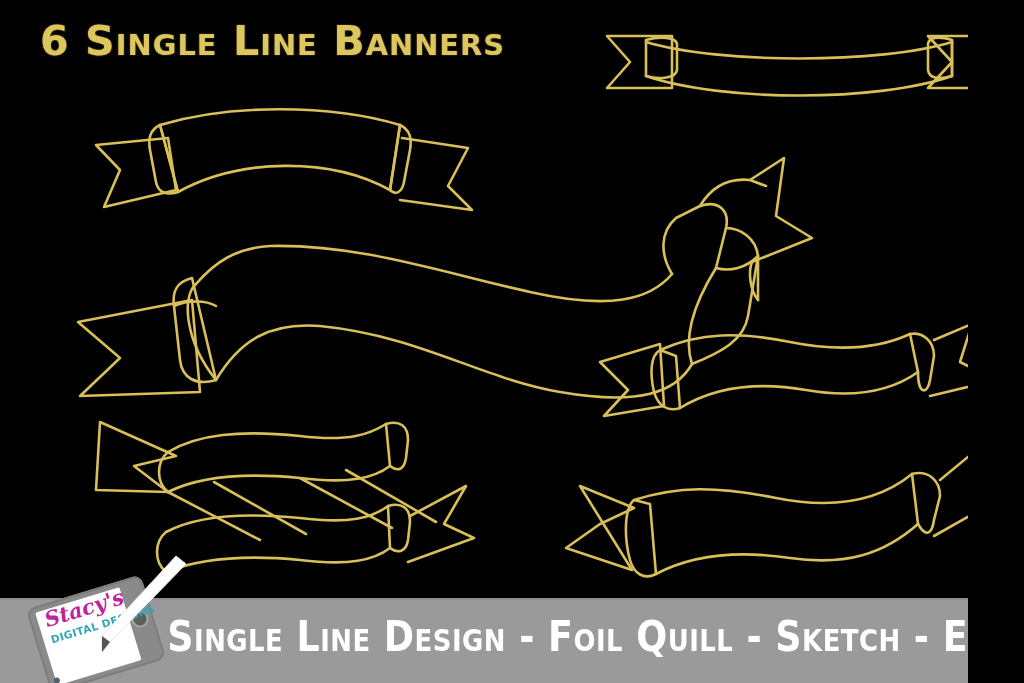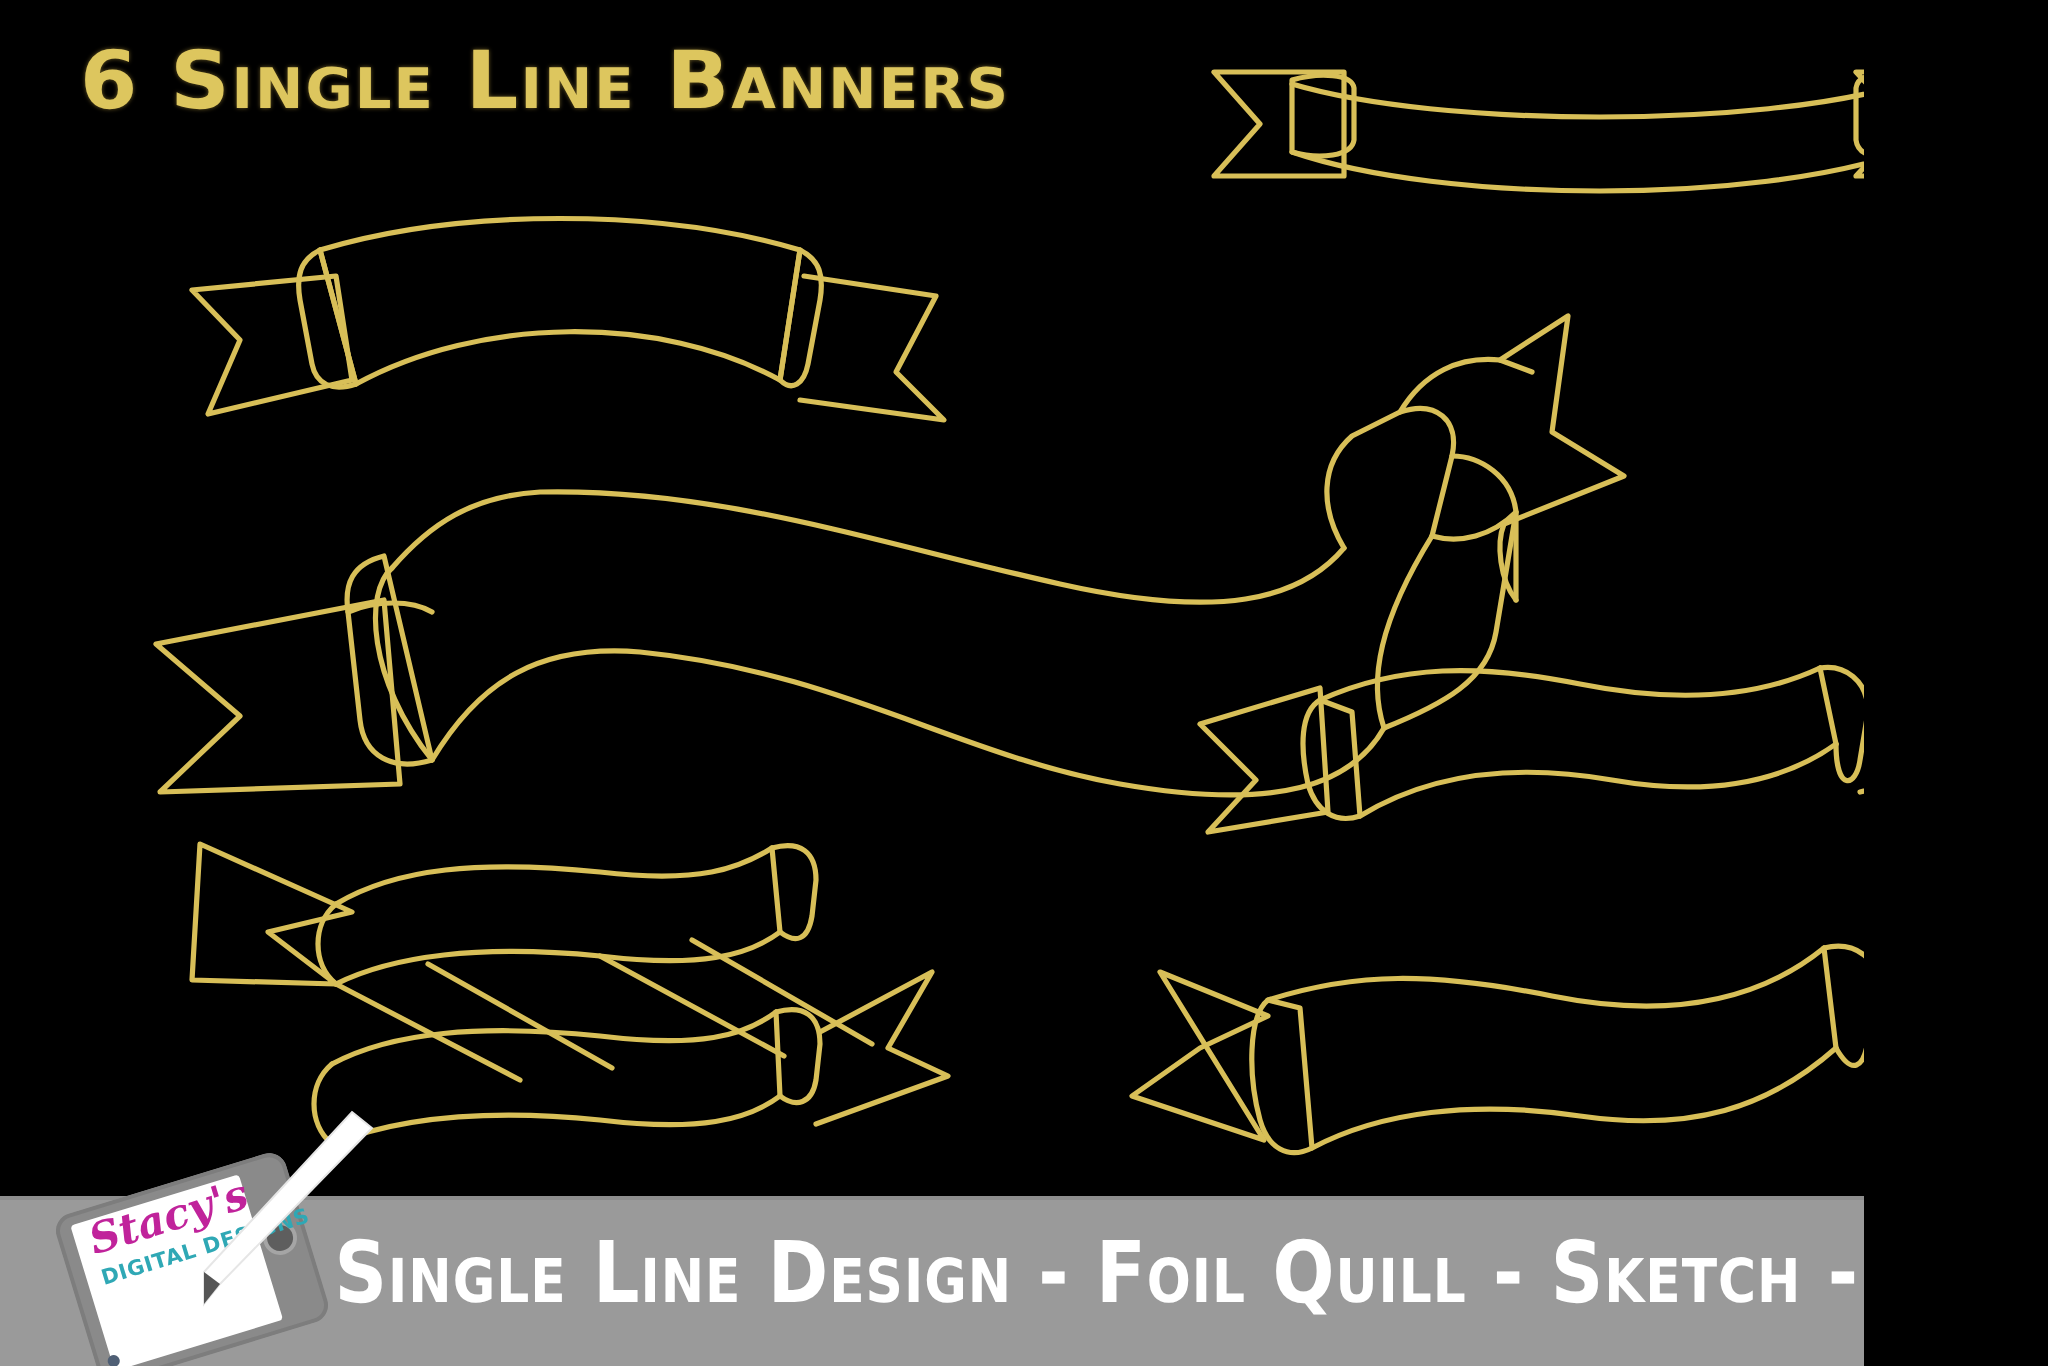--- a/index.html
+++ b/index.html
@@ -7,20 +7,21 @@
     padding: 0;
     background: #000;
   }
   #stage {
     position: relative;
     width: 932px;
     height: 683px;
     background: #000000;
     overflow: hidden;
     font-family: "DejaVu Sans", sans-serif;
+    padding-left: 36px;
   }
 
   
   #title {
     position: absolute;
     left: 40px;
     top: 18px;
     font-family: "DejaVu Sans", sans-serif;
     font-size: 40px;
     font-weight: 700;

